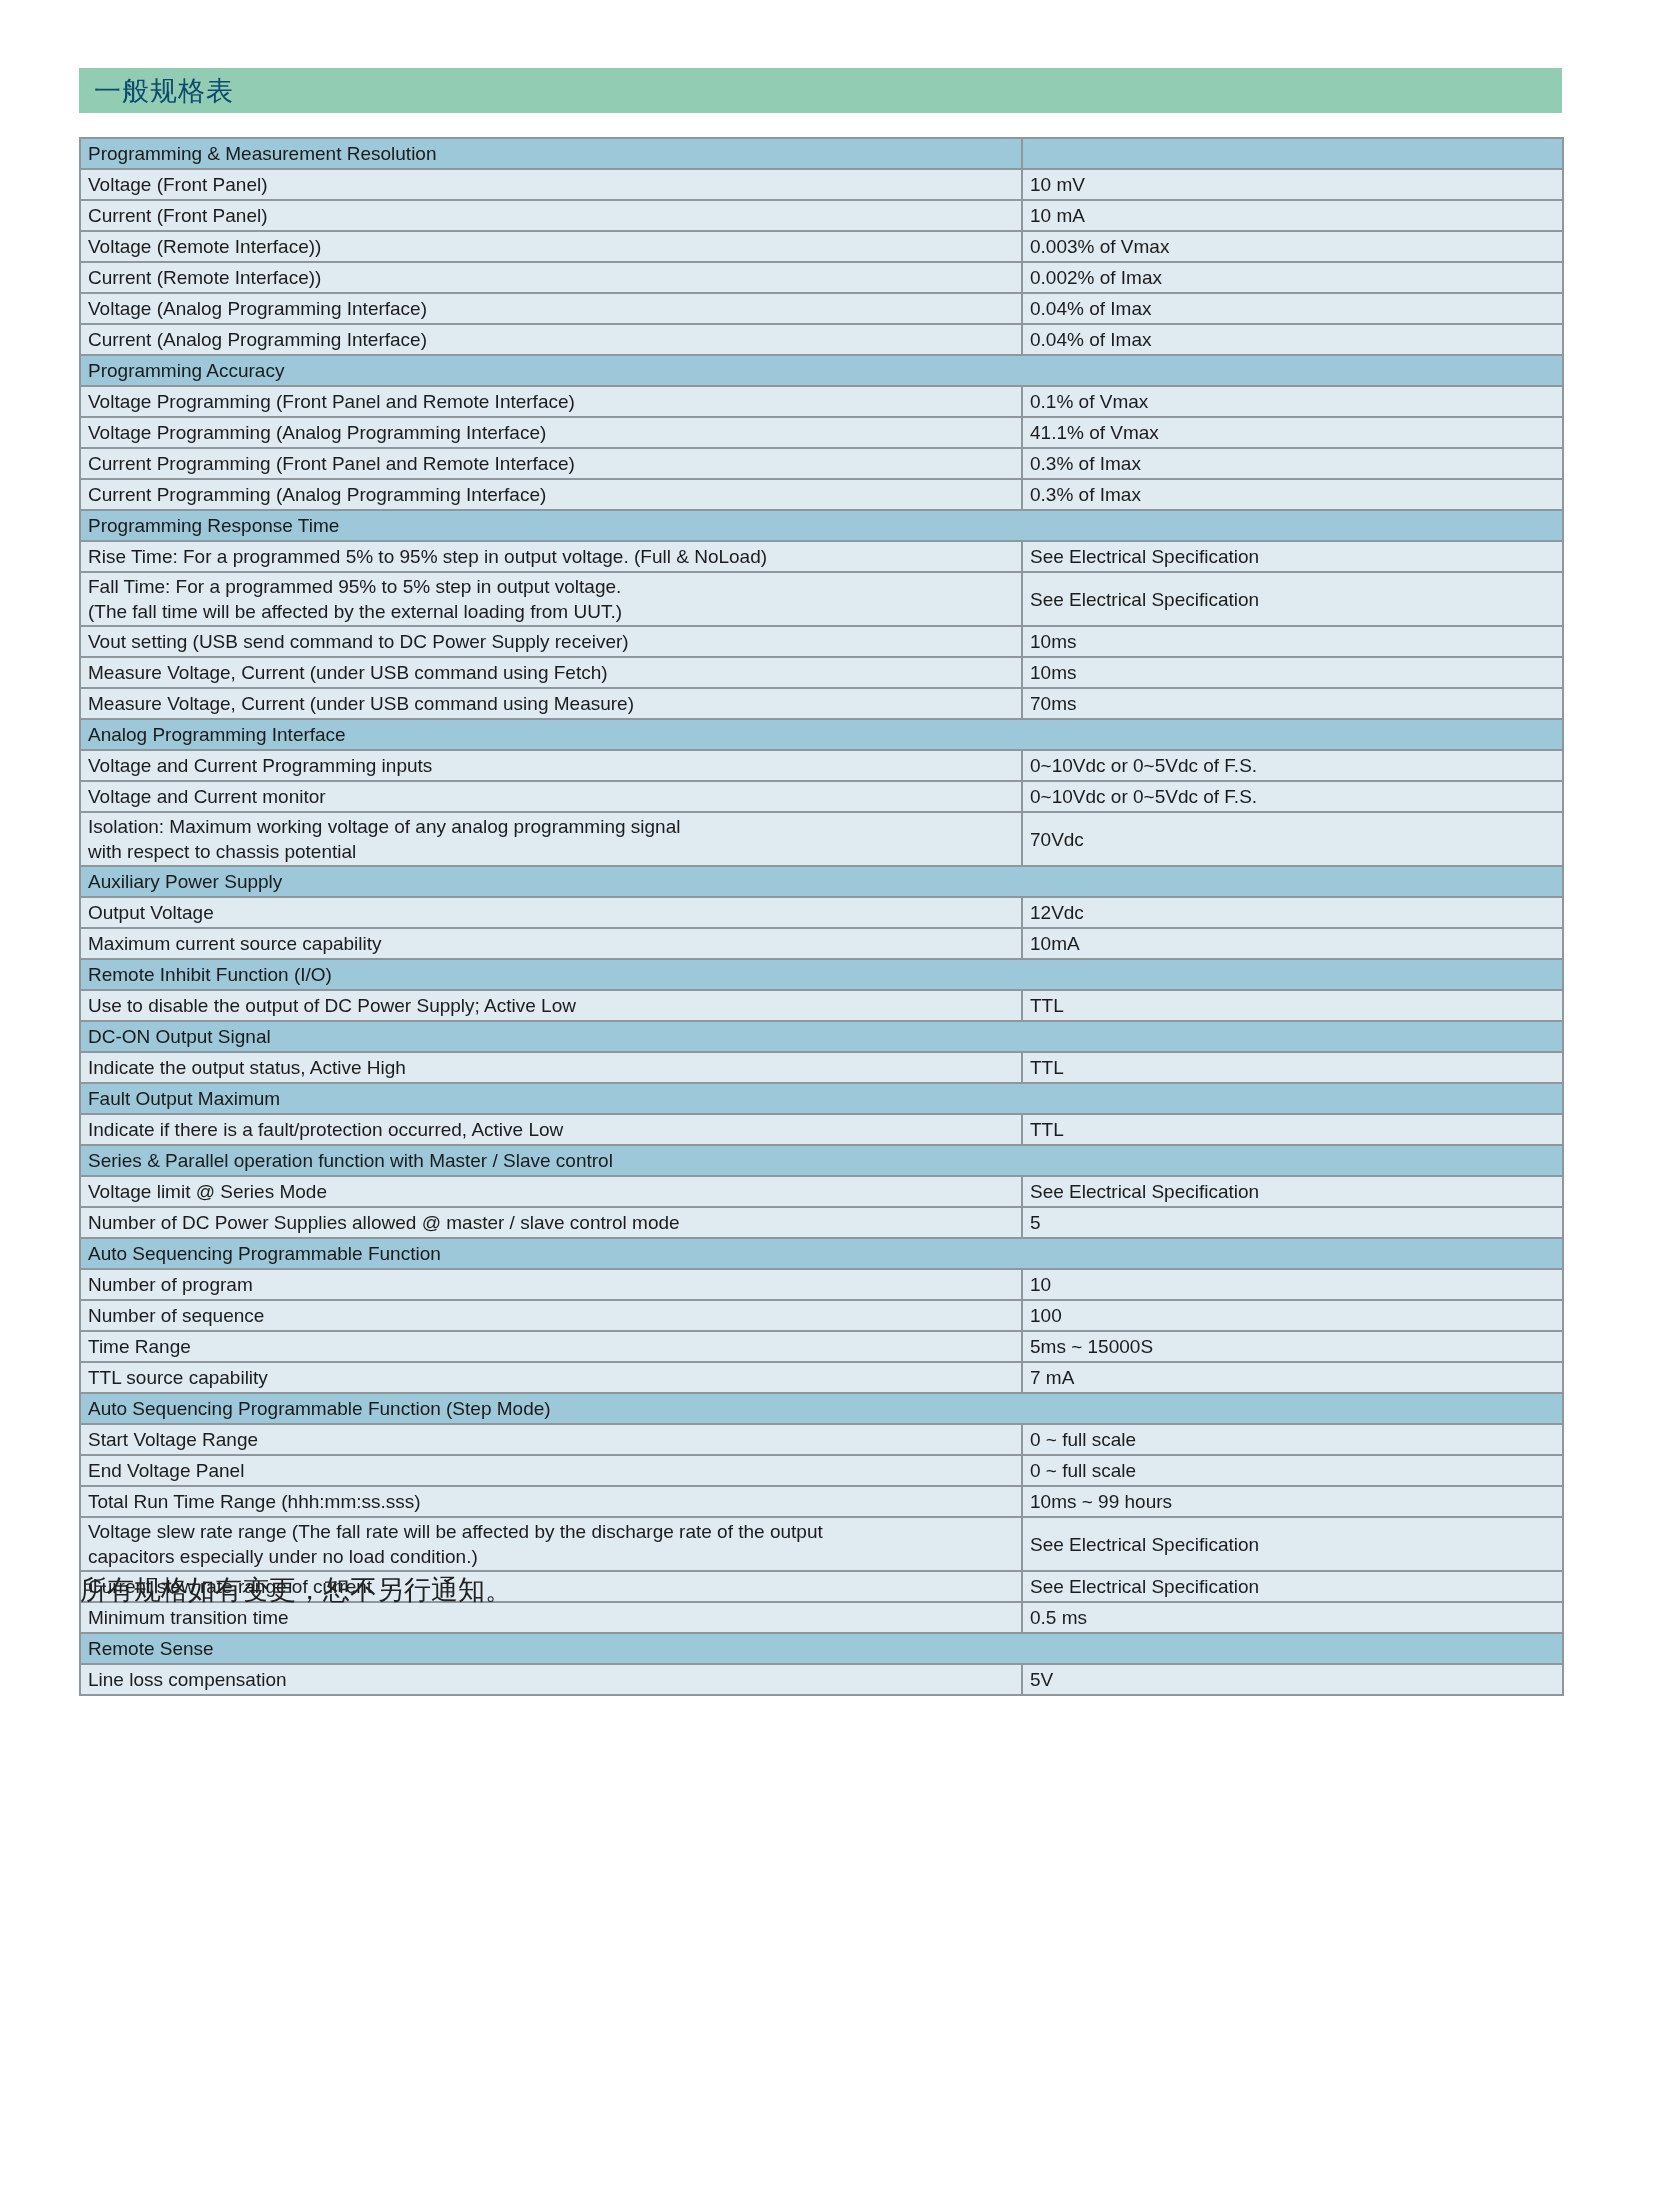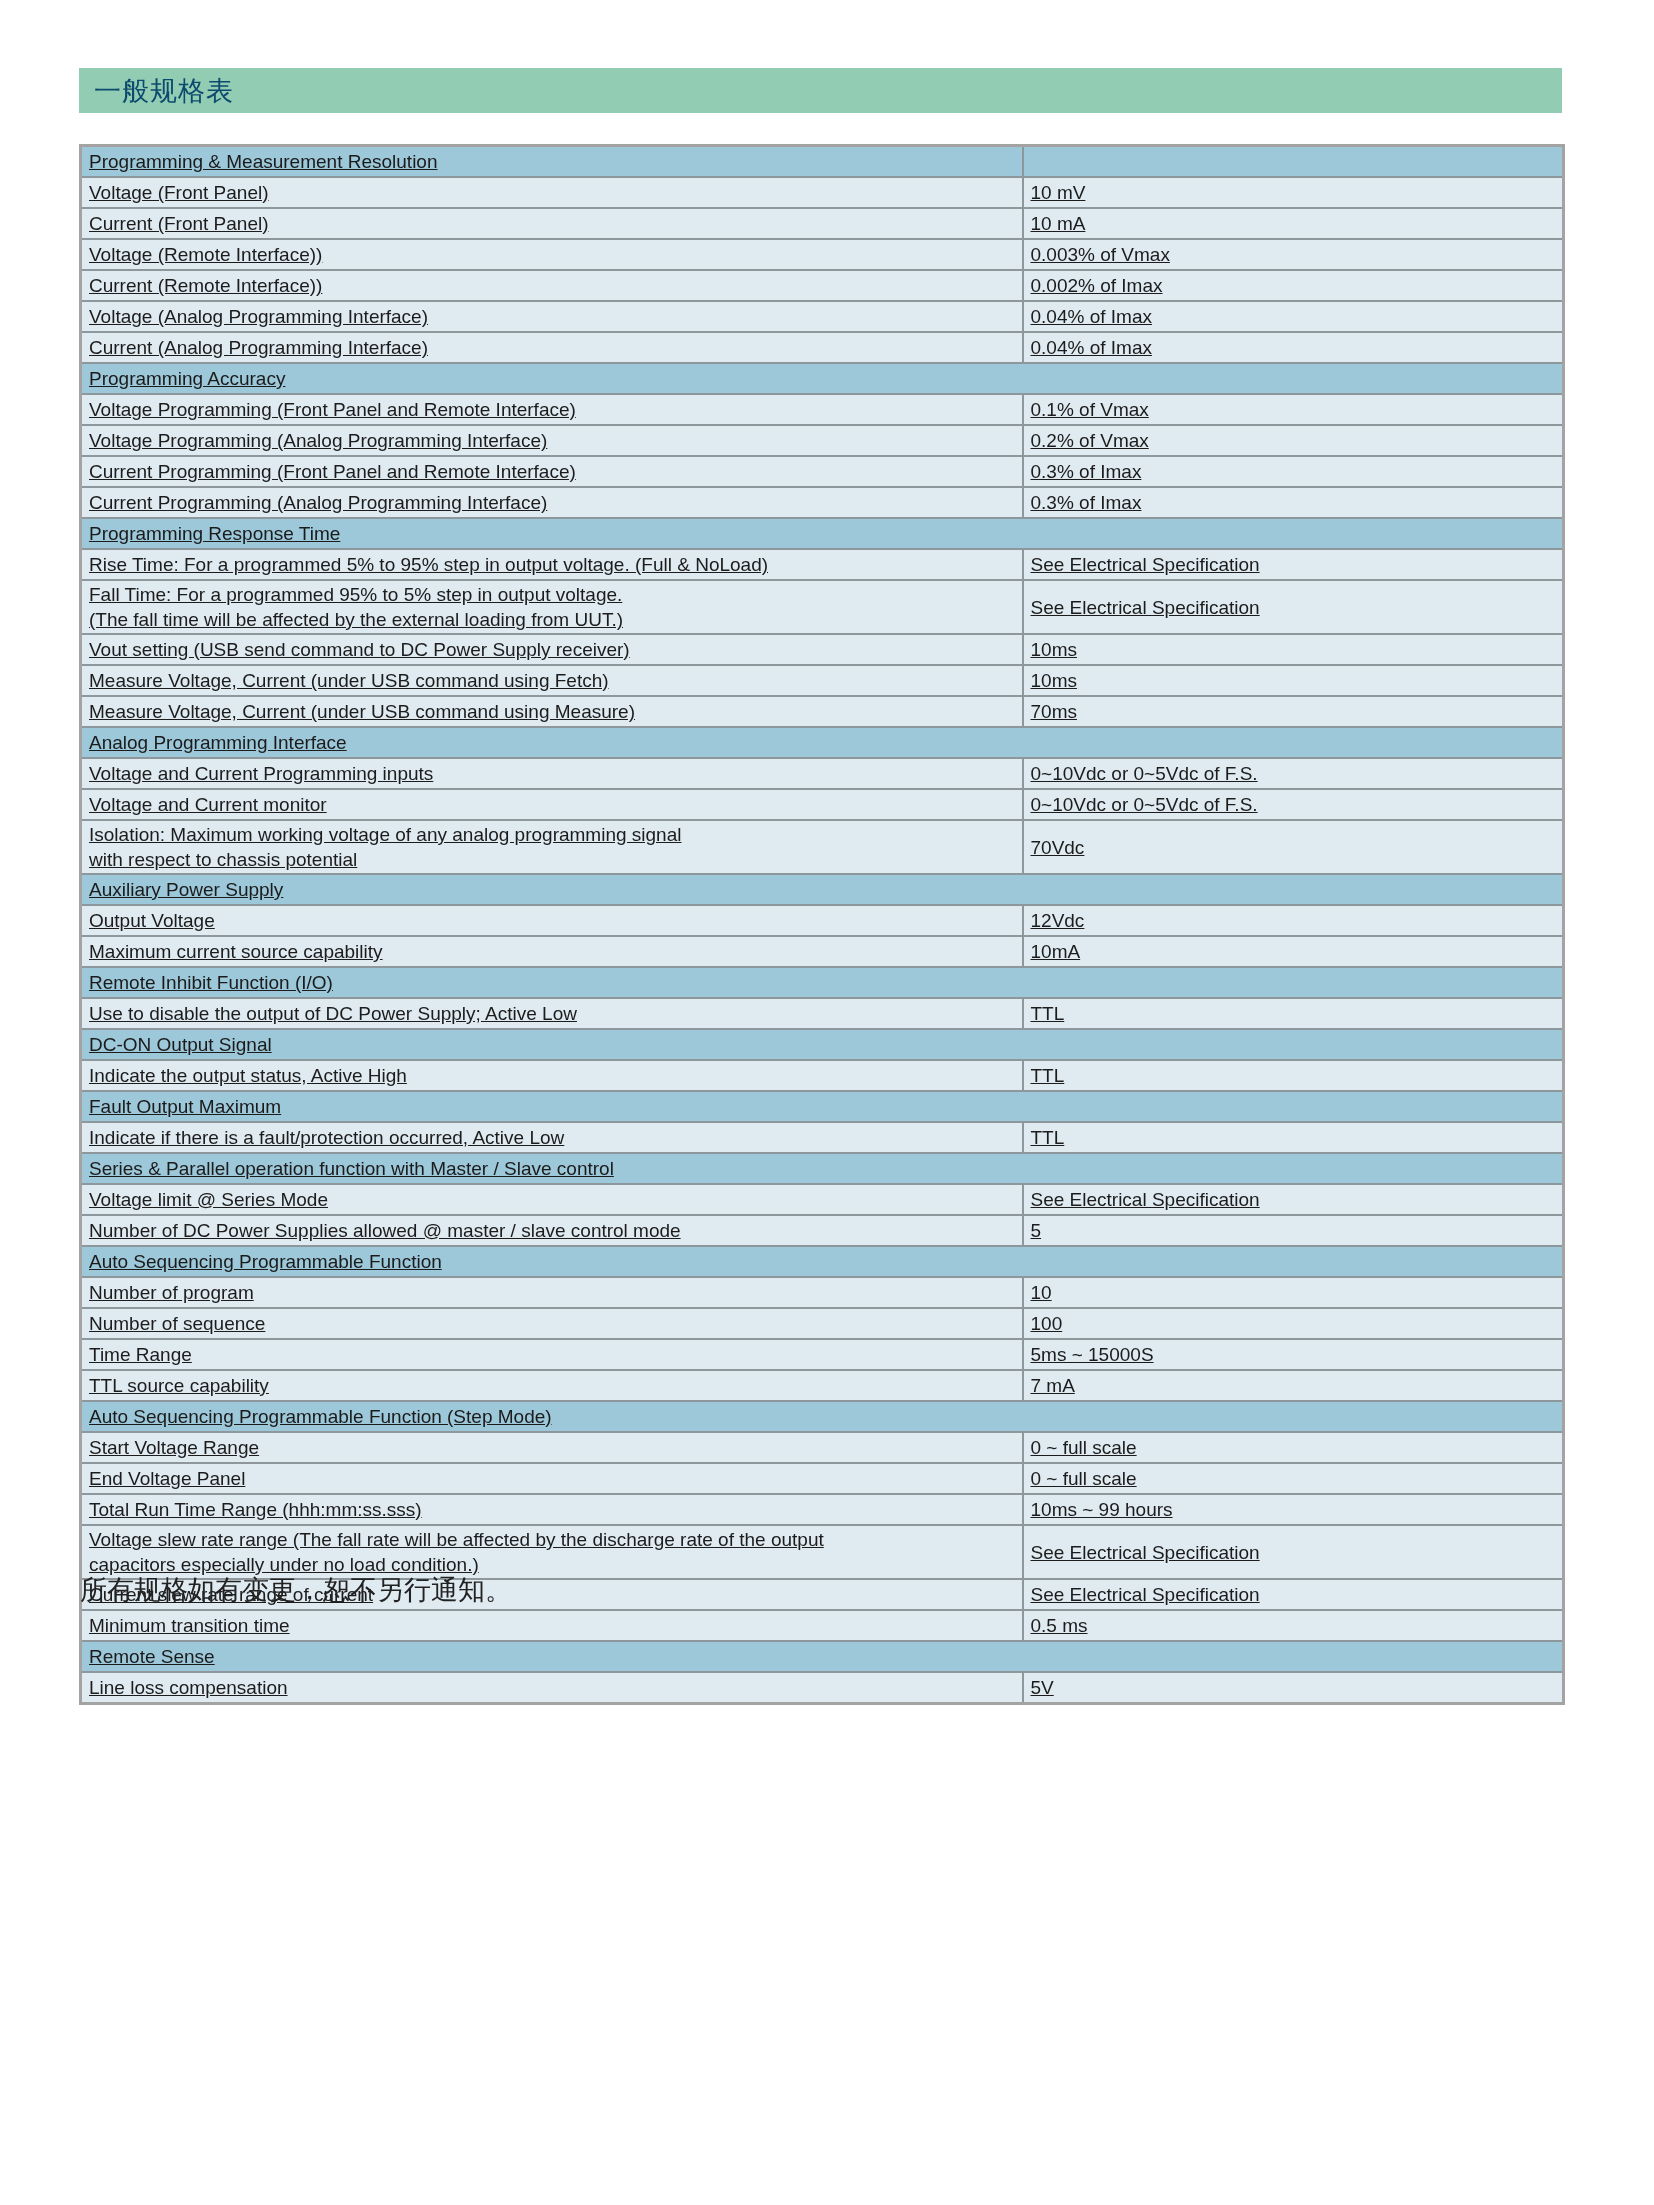--- a/index.html
+++ b/index.html
@@ -26,26 +26,25 @@
   }
   .title-bar .title-text {
     font-size: 27px;
     color: #0c4a6e;
     padding-left: 15px;
     letter-spacing: 1px;
   }
   table.spec-table {
     position: absolute;
     left: 79px;
-    top: 144px;
+    top: 137px;
     width: 1483px;
     border-collapse: collapse;
     table-layout: fixed;
-    border: 3px solid #a3a3a3;
-    text-decoration: underline;
+    border: 1px solid #a3a3a3;
   }
   table.spec-table td {
     border: 2px solid #8e989c;
     font-size: 19px;
     line-height: 25px;
     padding: 1px 7px;
     height: 27px;
     vertical-align: middle;
     overflow: hidden;
   }
@@ -112,21 +111,21 @@
         </tr>
         <tr>
           <td colspan="2" class="sec">Programming Accuracy</td>
         </tr>
         <tr>
           <td class="lbl">Voltage Programming (Front Panel and Remote Interface)</td>
           <td class="val">0.1% of Vmax</td>
         </tr>
         <tr>
           <td class="lbl">Voltage Programming (Analog Programming Interface)</td>
-          <td class="val">0.2% of Vmax</td>
+          <td class="val">41.1% of Vmax</td>
         </tr>
         <tr>
           <td class="lbl">Current Programming (Front Panel and Remote Interface)</td>
           <td class="val">0.3% of Imax</td>
         </tr>
         <tr>
           <td class="lbl">Current Programming (Analog Programming Interface)</td>
           <td class="val">0.3% of Imax</td>
         </tr>
         <tr>

